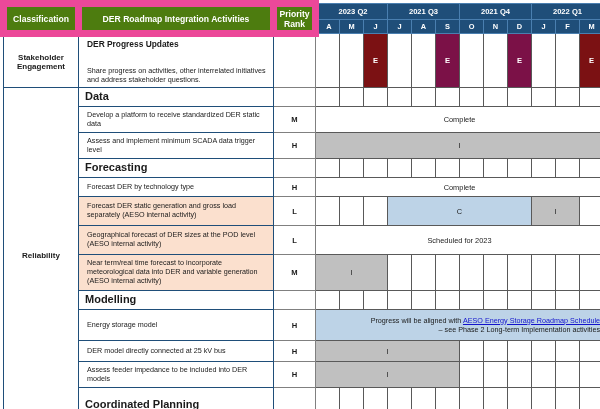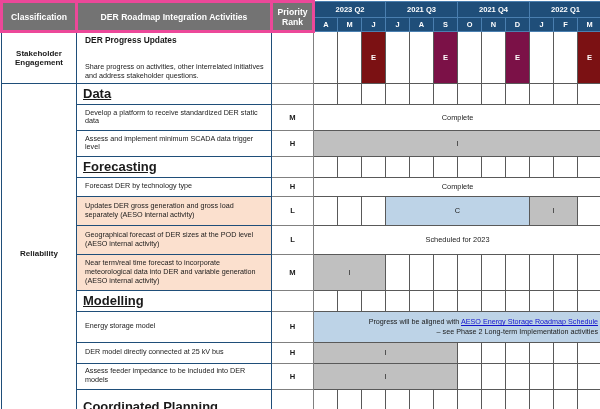--- a/index.html
+++ b/index.html
@@ -6,43 +6,43 @@
   body{
     width:600px;height:409px;overflow:hidden;
     font-family:"Liberation Sans","DejaVu Sans",sans-serif;
     color:#1a1a1a;
   }
   #sheet{width:600px;height:409px;position:relative;box-sizing:border-box;}
   table.grid{border-collapse:collapse;table-layout:fixed;width:600px;}
 
   
   .hdr-main{
-    background:#737373;color:#ffffff;font-weight:bold;font-size:8.6px;
+    background:#4d7c0f;color:#ffffff;font-weight:bold;font-size:8.6px;
     text-align:center;vertical-align:middle;
-    border:3px solid #ec4899;padding:0;
+    border:7px solid #ec4899;padding:0;
   }
   .hdr-q{
     background:#1F4E79;color:#ffffff;font-weight:bold;font-size:7.6px;
     text-align:center;vertical-align:middle;border:1px solid #4a7fb0;height:15px;padding:0;
   }
   .hdr-m{
     background:#1F4E79;color:#ffffff;font-weight:bold;font-size:7.4px;
     text-align:center;vertical-align:middle;border:1px solid #4a7fb0;height:13px;padding:0;
   }
 
   
   td.cls{
     border:1px solid #1F4E79;font-size:8px;font-weight:bold;text-align:center;
     vertical-align:middle;background:#ffffff;padding:16px 2px;
   }
   td.act{
     border:1px solid #1F4E79;font-size:7.2px;text-align:left;vertical-align:middle;
     padding:2px 4px;background:#ffffff;line-height:1.22;
   }
-  td.act.section{font-weight:bold;font-size:13px;padding-left:6px;text-decoration:underline;}
+  td.act.section{font-weight:bold;font-size:11px;padding-left:6px;}
   td.act.peach{background:#FBE0CE;}
   td.act.indent{padding-left:8px;}
   td.pr{
     border:1px solid #808080;border-left:1px solid #1F4E79;
     font-size:7.6px;font-weight:bold;text-align:center;vertical-align:middle;
     background:#ffffff;padding:0;
   }
   td.mon{
     border:1px solid #595959;background:#ffffff;padding:0;
     text-align:center;vertical-align:middle;font-size:7.4px;
@@ -174,21 +174,21 @@
           <td class="mon"></td>
           <td class="mon"></td>
           <td class="mon"></td>
         </tr>
         <tr style="height: 19px;">
           <td class="act indent">Forecast DER by technology type</td>
           <td class="pr">H</td>
           <td class="span" colspan="12">Complete</td>
         </tr>
         <tr style="height: 29px;">
-          <td class="act indent peach">Updates DER gross generation and gross load separately (AESO internal activity)</td>
+          <td class="act indent peach">Forecast DER static generation and gross load separately (AESO internal activity)</td>
           <td class="pr">L</td>
           <td class="mon"></td>
           <td class="mon"></td>
           <td class="mon"></td>
           <td class="span bar-blue" colspan="6">C</td>
           <td class="span bar-gray" colspan="2">I</td>
           <td class="mon"></td>
         </tr>
         <tr style="height: 29px;">
           <td class="act indent peach">Geographical forecast of DER sizes at the POD level (AESO internal activity)</td>

